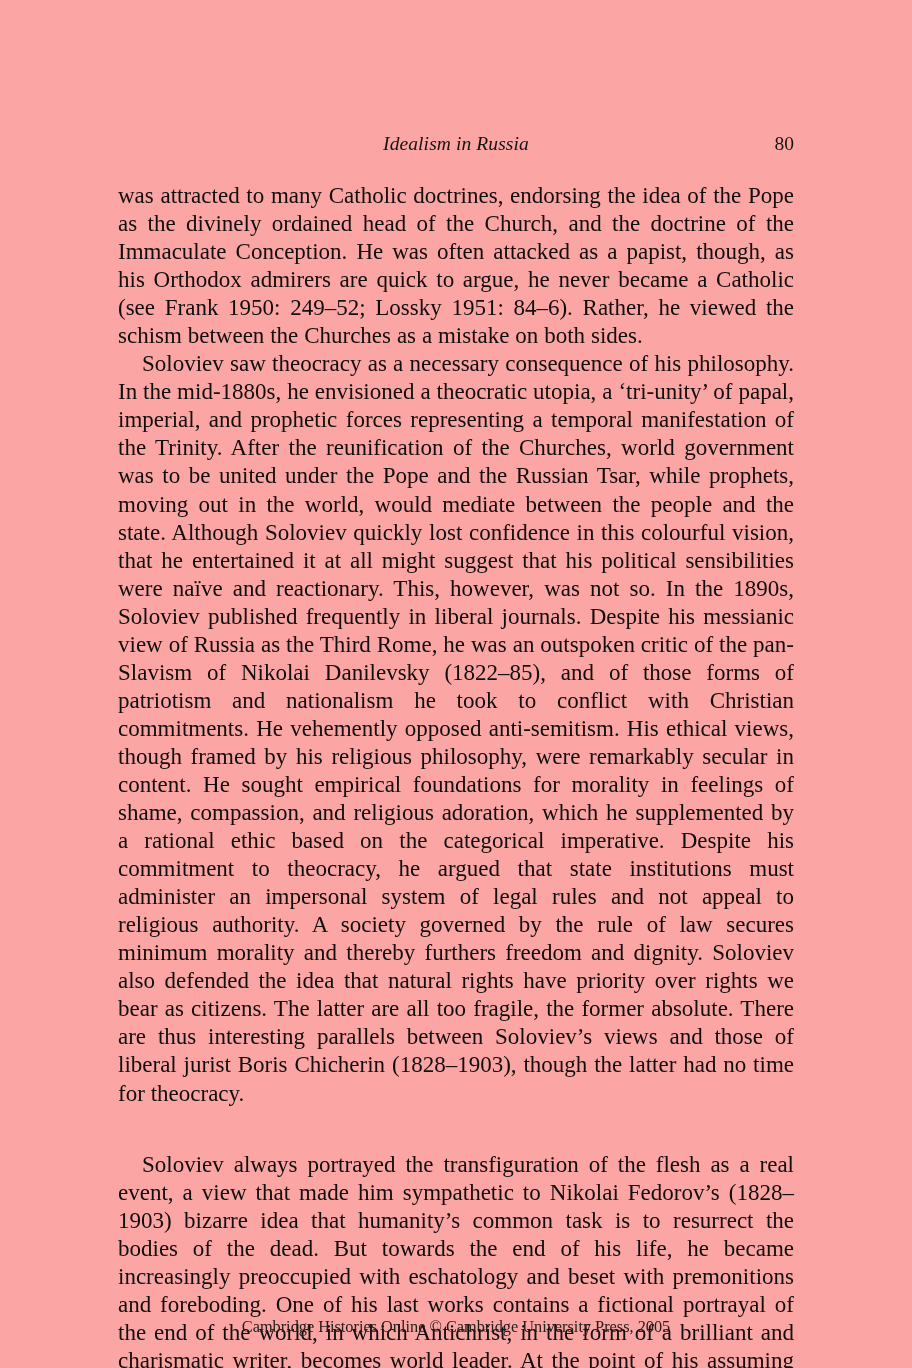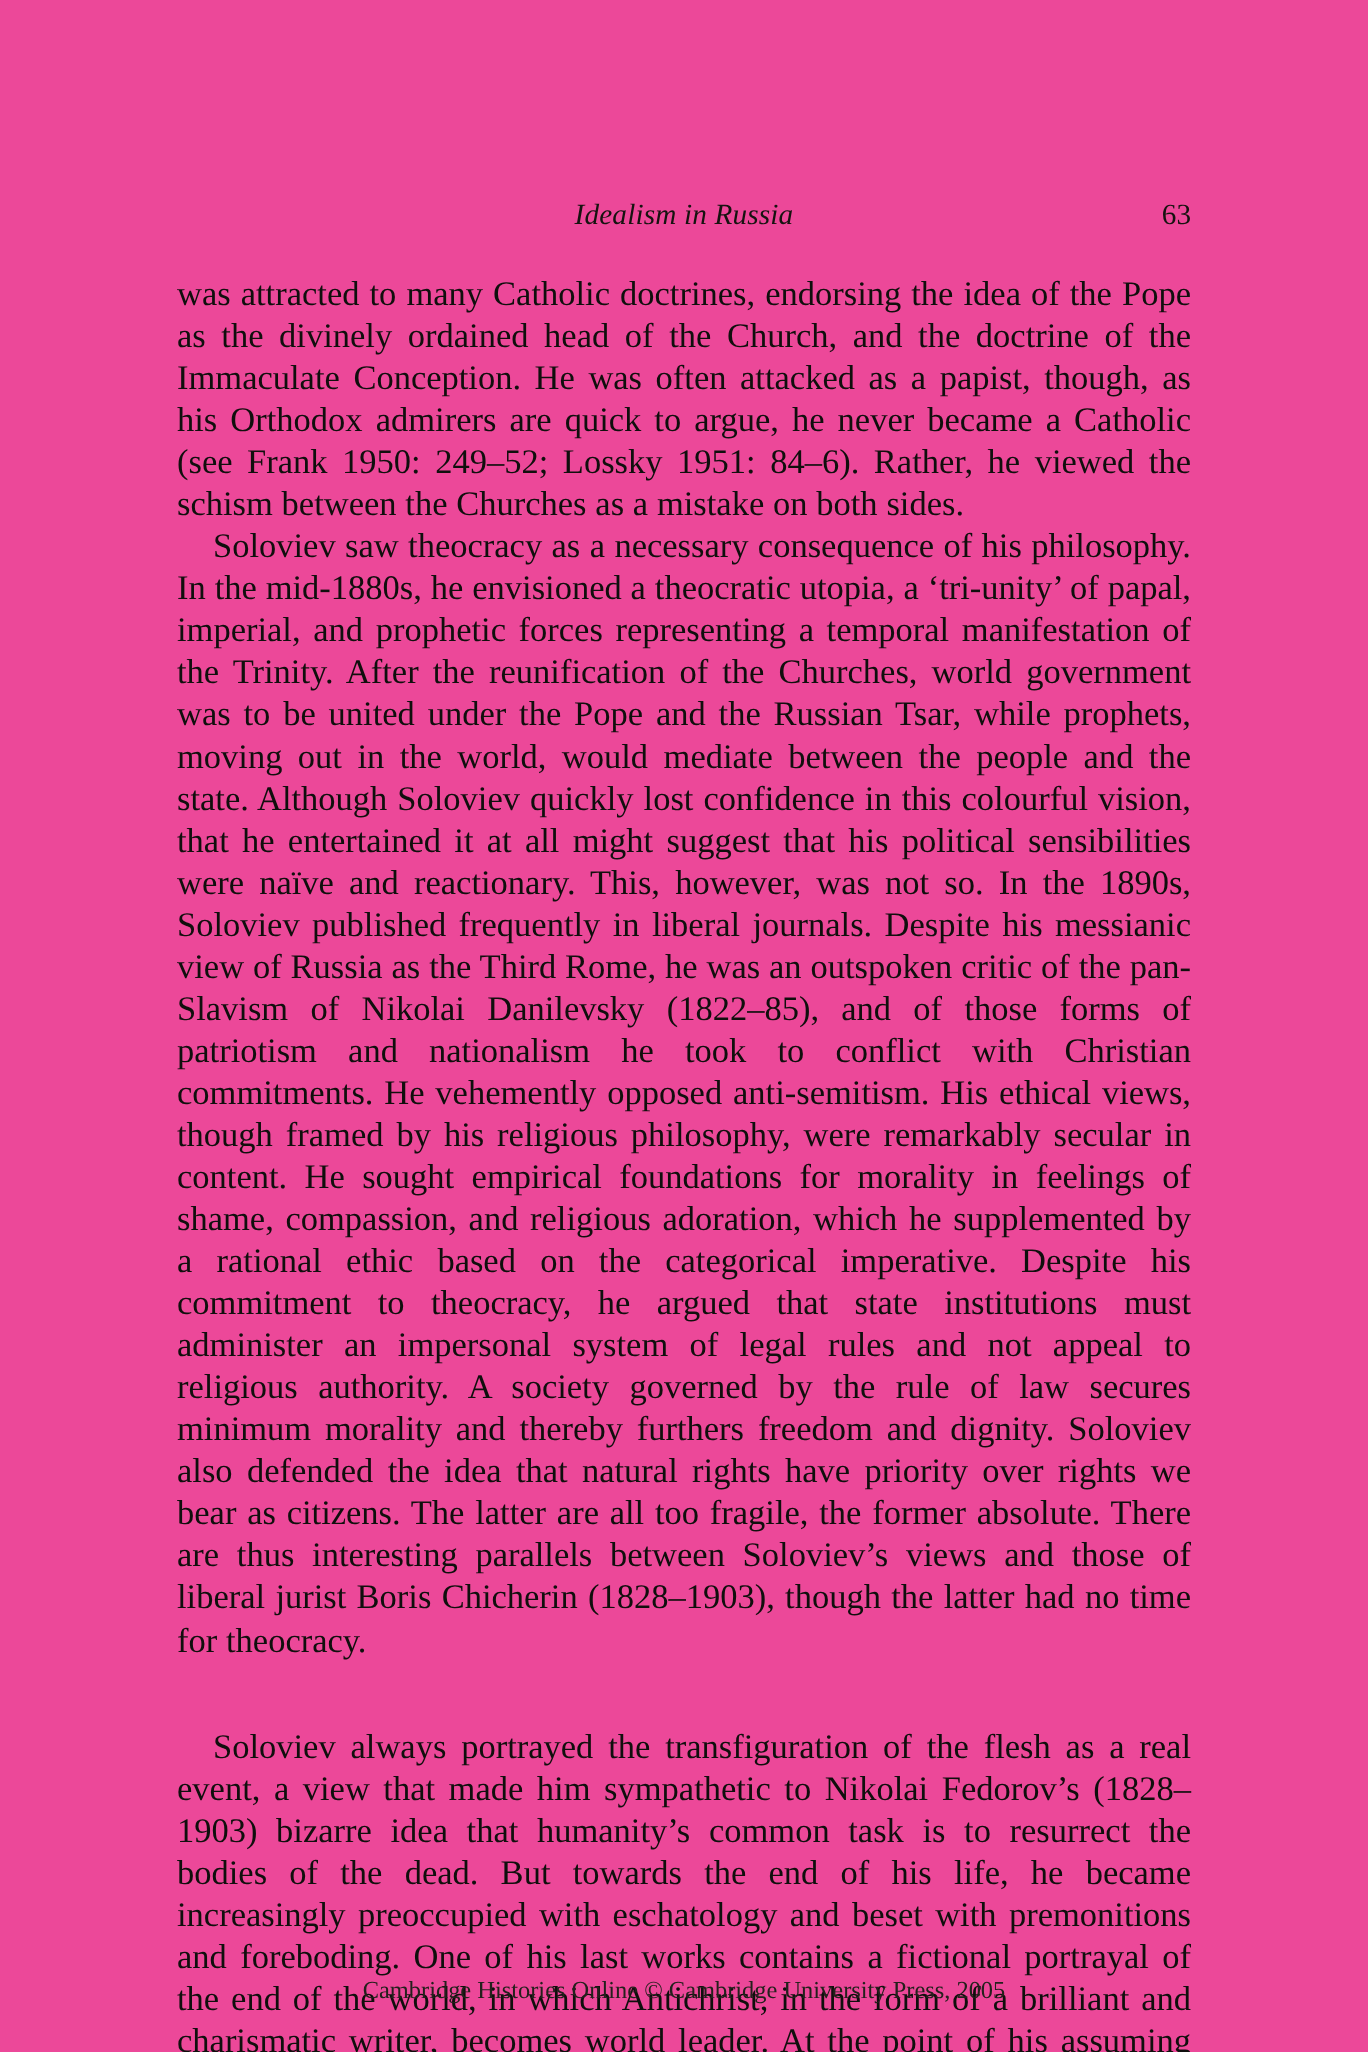--- a/index.html
+++ b/index.html
@@ -15,21 +15,21 @@
     font-family: "Liberation Serif", "DejaVu Serif", serif;
     color: #100f0d;
     -webkit-font-smoothing: antialiased;
   }
 
   .page {
     position: absolute;
     inset: 0;
     width: 912px;
     height: 1368px;
-    background: #ec4899;
+    background: #fca5a5;
   }
 
   
   .running-head {
     position: absolute;
     left: 118px;
     top: 131px;
     width: 676px;
     height: 26px;
   }
@@ -99,21 +99,21 @@
     font-feature-settings: "onum" 1;
   }
 </style>
 </head>
 <body>
 
 <div class="page">
 
   <div class="running-head">
     <div class="running-head-title">Idealism in Russia</div>
-    <div class="running-head-folio">63</div>
+    <div class="running-head-folio">80</div>
   </div>
 
   <div class="textblock">
     <p class="para">was attracted to many Catholic doctrines, endorsing the idea of the Pope as the divinely ordained head of the Church, and the doctrine of the Immaculate Conception. He was often attacked as a papist, though, as his Orthodox admirers are quick to argue, he never became a Catholic (see Frank 1950: 249–52; Lossky 1951: 84–6). Rather, he viewed the schism between the Churches as a mistake on both sides.</p>
     <p class="para indent">Soloviev saw theocracy as a necessary consequence of his philosophy. In the mid-1880s, he envisioned a theocratic utopia, a ‘tri-unity’ of papal, imperial, and prophetic forces representing a temporal manifestation of the Trinity. After the reunification of the Churches, world government was to be united under the Pope and the Russian Tsar, while prophets, moving out in the world, would mediate between the people and the state. Although Soloviev quickly lost confidence in this colourful vision, that he entertained it at all might suggest that his political sensibilities were naïve and reactionary. This, however, was not so. In the 1890s, Soloviev published frequently in liberal journals. Despite his messianic view of Russia as the Third Rome, he was an outspoken critic of the pan-Slavism of Nikolai Danilevsky (1822–85), and of those forms of patriotism and nationalism he took to conflict with Christian commitments. He vehemently opposed anti-semitism. His ethical views, though framed by his religious philosophy, were remarkably secular in content. He sought empirical foundations for morality in feelings of shame, compassion, and religious adoration, which he supplemented by a rational ethic based on the categorical imperative. Despite his commitment to theocracy, he argued that state institutions must administer an impersonal system of legal rules and not appeal to religious authority. A society governed by the rule of law secures minimum morality and thereby furthers freedom and dignity. Soloviev also defended the idea that natural rights have priority over rights we bear as citizens. The latter are all too fragile, the former absolute. There are thus interesting parallels between Soloviev’s views and those of liberal jurist Boris Chicherin (1828–1903), though the latter had no time for theocracy.</p>
     <p class="para indent justify-last">Soloviev always portrayed the transfiguration of the flesh as a real event, a view that made him sympathetic to Nikolai Fedorov’s (1828–1903) bizarre idea that humanity’s common task is to resurrect the bodies of the dead. But towards the end of his life, he became increasingly preoccupied with eschatology and beset with premonitions and foreboding. One of his last works contains a fictional portrayal of the end of the world, in which Antichrist, in the form of a brilliant and charismatic writer, becomes world leader. At the point of his assuming all earthly powers, secular and ecclesiastical, Antichrist is challenged by the leaders of the (still fragmented) Christian Church, but he destroys them. He is eventually vanquished, as first the Jews, and then the remaining true</p>
   </div>
 
   <div class="footer">Cambridge Histories Online © Cambridge University Press, 2005</div>
 

